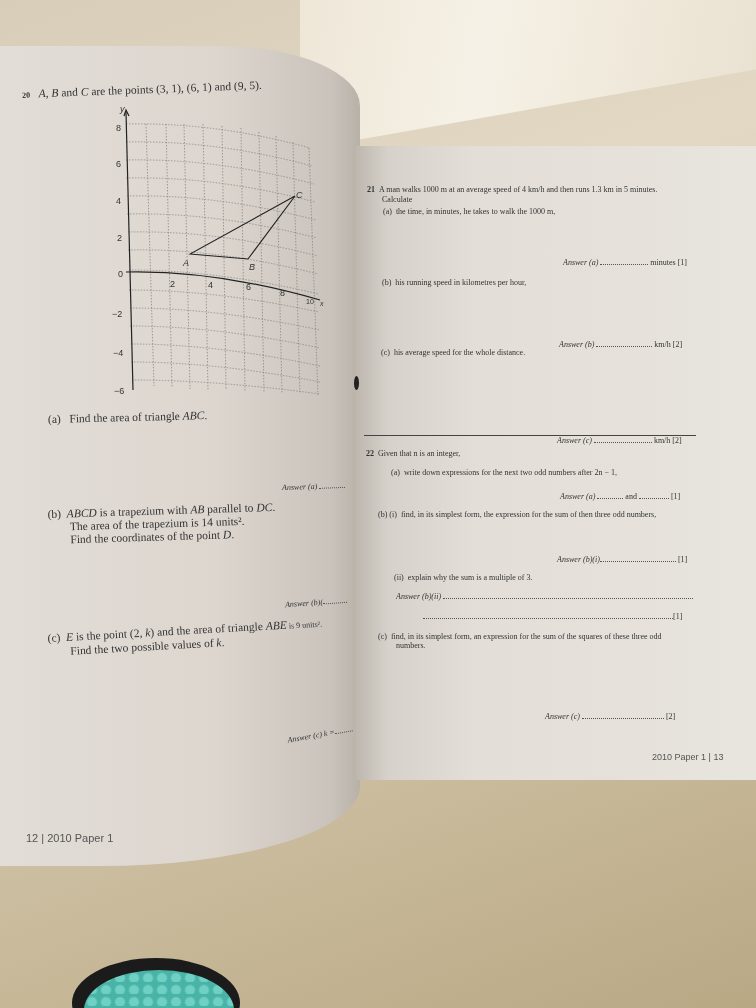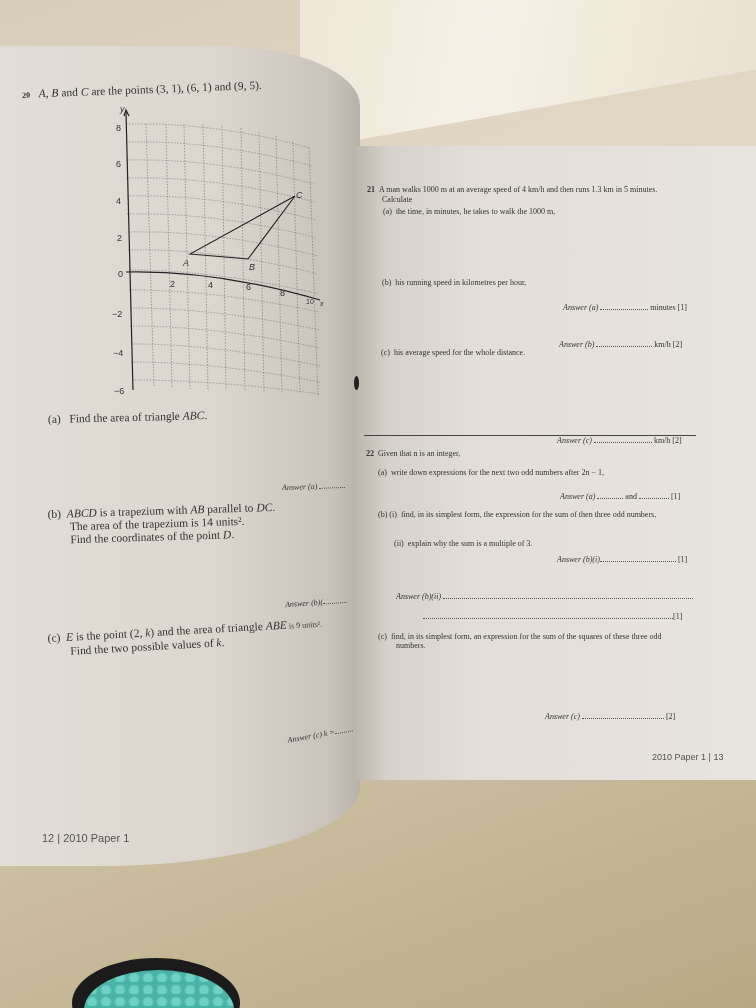--- a/index.html
+++ b/index.html
@@ -125,33 +125,33 @@
 </div>
 
 <div class="q lg" style="left:48px;top:632px;line-height:13px;transform:rotate(-3.2deg);transform-origin:left;">
   <span>(c)</span>&nbsp;&nbsp;<span class="i">E</span><span> is the point (2, </span><span class="i">k</span><span>) and the area of triangle </span><span class="i">ABE</span><span class="sm"> is 9 units².</span><br>
   <span style="padding-left:22px;">Find the two possible values of </span><span class="i">k</span><span>.</span>
 </div>
 <div class="q sm i" style="left:287px;top:730px;transform:rotate(-10deg);">
   <span>Answer (c) k =</span><span class="dots" style="width:18px;"></span>
 </div>
 
-<div class="footer" style="left:42px;top:832px;font-size:11px;">12  |  2010 Paper 1</div>
+<div class="footer" style="left:26px;top:832px;font-size:11px;">12  |  2010 Paper 1</div>
 
 <div class="right-page"></div>
 <div class="shadow-dot"></div>
 
 <div class="q sm" style="left:367px;top:177px;line-height:10px;margin-top:8px;">
   <span class="qnum">21</span>&nbsp;&nbsp;<span>A man walks 1000 m at an average speed of 4 km/h and then runs 1.3 km in 5 minutes.</span><br>
   <span style="padding-left:15px;">Calculate</span>
 </div>
 <div class="q sm" style="left:383px;top:207px;">
   <span>(a)</span>&nbsp;&nbsp;<span>the time, in minutes, he takes to walk the 1000 m,</span>
 </div>
-<div class="q sm" style="left:563px;top:258px;margin-top:45px;">
+<div class="q sm" style="left:563px;top:258px;">
   <span class="i">Answer (a)</span>
   <span class="dots" style="width:48px;"></span>
   <span>minutes [1]</span>
 </div>
 <div class="q sm" style="left:382px;top:278px;font-family:Liberation Serif, serif;">
   <span>(b)</span>&nbsp;&nbsp;<span>his running speed in kilometres per hour,</span>
 </div>
 <div class="q sm" style="left:559px;top:340px;">
   <span class="i">Answer (b)</span>
   <span class="dots" style="width:56px;"></span>
@@ -163,38 +163,38 @@
 <div class="q sm" style="left:557px;top:436px;">
   <span class="i">Answer (c)</span>
   <span class="dots" style="width:58px;"></span>
   <span>km/h [2]</span>
 </div>
 <div class="rule" style="left:364px;top:435px;width:332px;"></div>
 
 <div class="q sm" style="left:366px;top:449px;">
   <span class="qnum">22</span>&nbsp;&nbsp;<span>Given that n is an integer,</span>
 </div>
-<div class="q sm" style="left:378px;top:468px;">
+<div class="q sm" style="left:391px;top:468px;">
   <span>(a)</span>&nbsp;&nbsp;<span>write down expressions for the next two odd numbers after 2n − 1,</span>
 </div>
 <div class="q sm" style="left:560px;top:492px;">
   <span class="i">Answer (a)</span>
   <span class="dots" style="width:26px;"></span>
   <span>and</span>
   <span class="dots" style="width:30px;"></span>
   <span>[1]</span>
 </div>
 <div class="q sm" style="left:378px;top:510px;">
   <span>(b)  (i)</span>&nbsp;&nbsp;<span>find, in its simplest form, the expression for the sum of then three odd numbers,</span>
 </div>
 <div class="q sm" style="left:557px;top:555px;">
   <span class="i">Answer (b)(i)</span><span class="dots" style="width:76px;"></span>
   <span>[1]</span>
 </div>
-<div class="q sm" style="left:394px;top:539px;text-align:center;">
+<div class="q sm" style="left:394px;top:573px;text-align:center;">
   <span>(ii)</span>&nbsp;&nbsp;<span>explain why the sum is a multiple of 3.</span>
 </div>
 <div class="q sm" style="left:396px;top:592px;">
   <span class="i">Answer (b)(ii)</span>
   <span class="dots" style="width:250px;"></span>
 </div>
 <div class="q sm" style="left:423px;top:612px;">
   <span class="dots" style="width:250px;"></span><span>[1]</span>
 </div>
 <div class="q sm" style="left:378px;top:632px;line-height:9px;">

